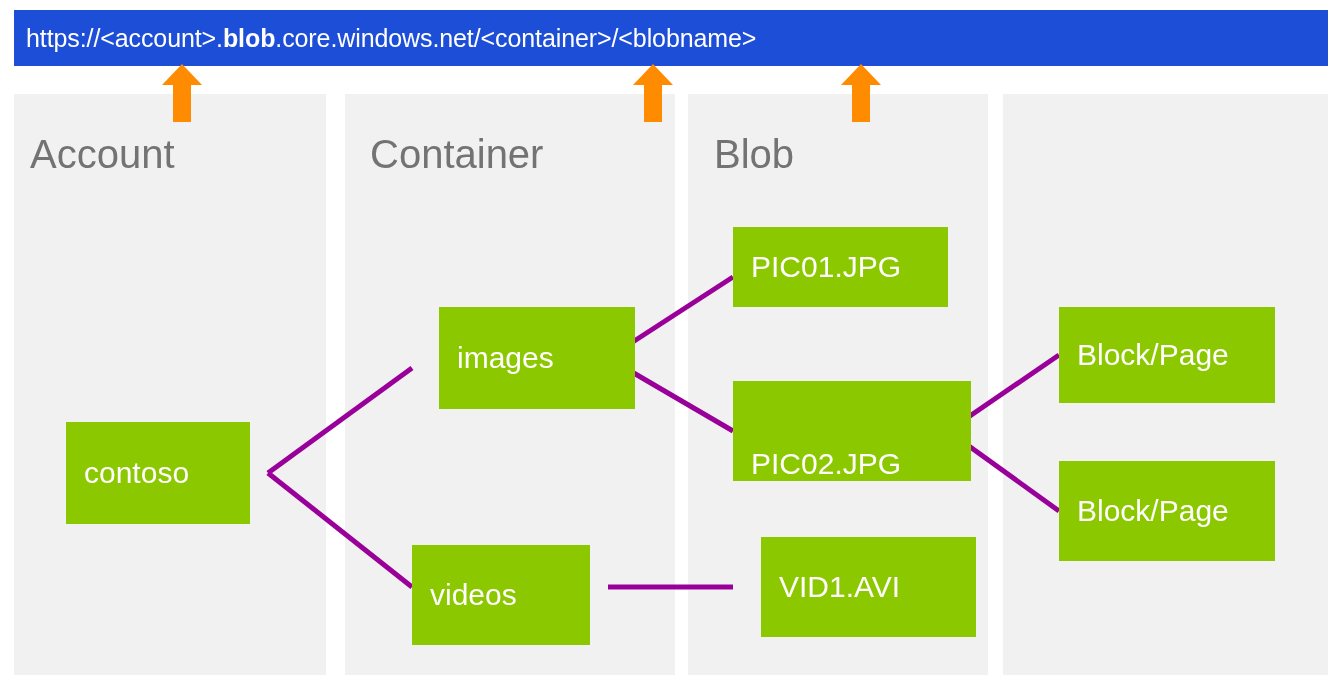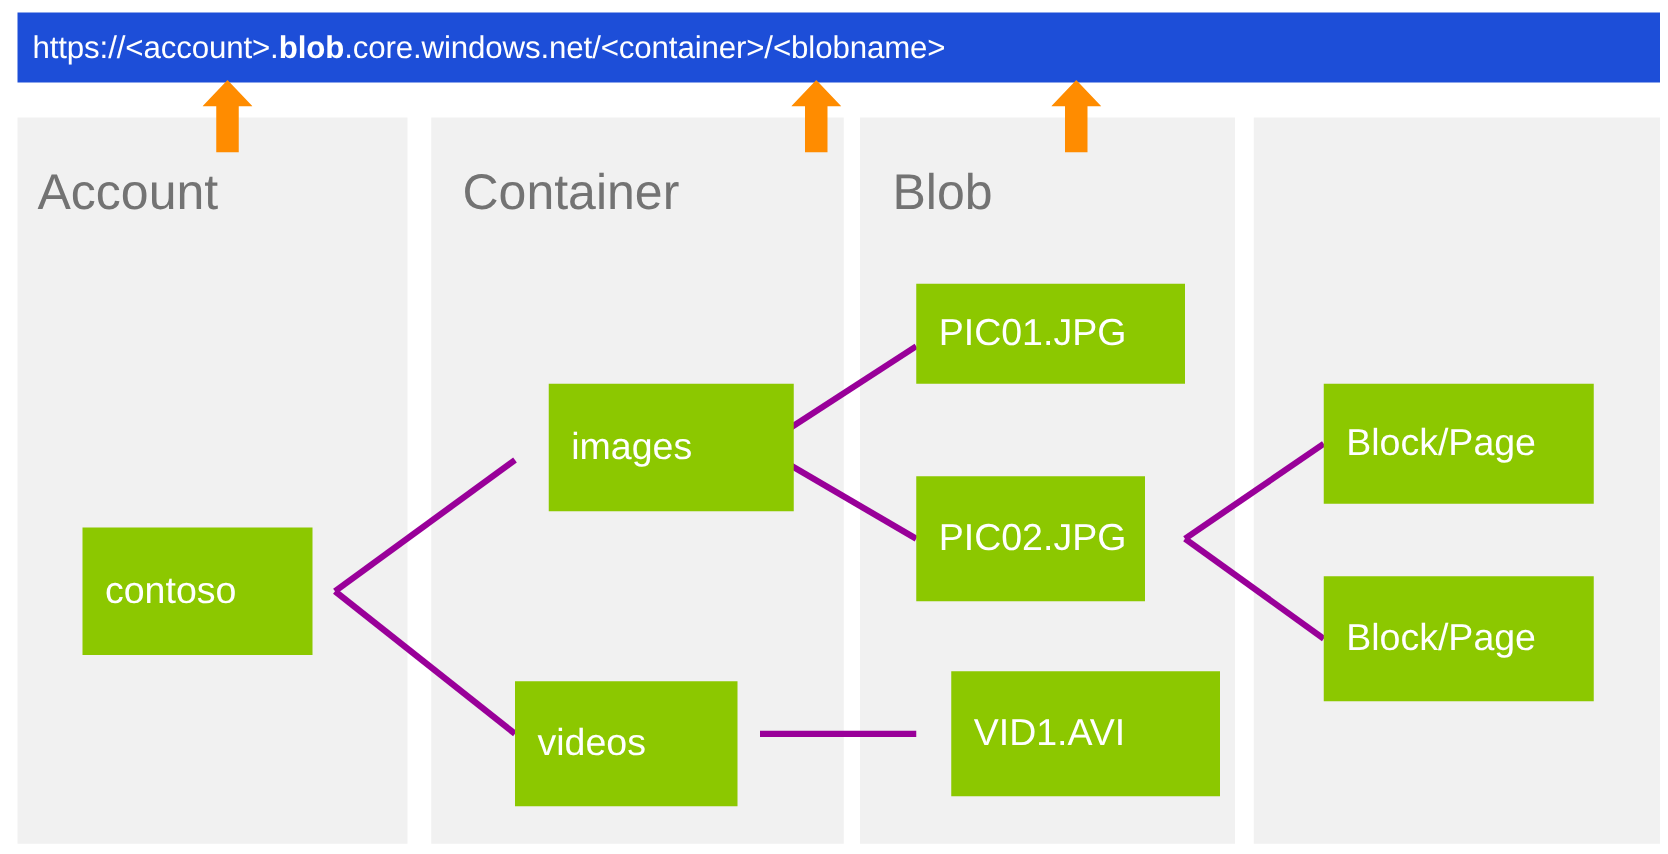--- a/index.html
+++ b/index.html
@@ -135,21 +135,21 @@
   <div class="node" style="left:412px; top:307px; width:196px; height:102px;margin-left:27px;">
     <span class="node-label">images</span>
   </div>
   <div class="node" style="left:412px; top:545px; width:178px; height:100px;">
     <span class="node-label">videos</span>
   </div>
 
   <div class="node" style="left:733px; top:227px; width:215px; height:80px;">
     <span class="node-label">PIC01.JPG</span>
   </div>
-  <div class="node" style="left:733px; top:381px; width:183px; height:100px;">
+  <div class="node" style="left:733px; top:381px; width:238px; height:100px;align-items:flex-end;">
     <span class="node-label">PIC02.JPG</span>
   </div>
   <div class="node" style="left:761px; top:537px; width:215px; height:100px;">
     <span class="node-label">VID1.AVI</span>
   </div>
 
   <div class="node" style="left:1059px; top:307px; width:216px; height:96px;">
     <span class="node-label">Block/Page</span>
   </div>
   <div class="node" style="left:1059px; top:461px; width:216px; height:100px;">

